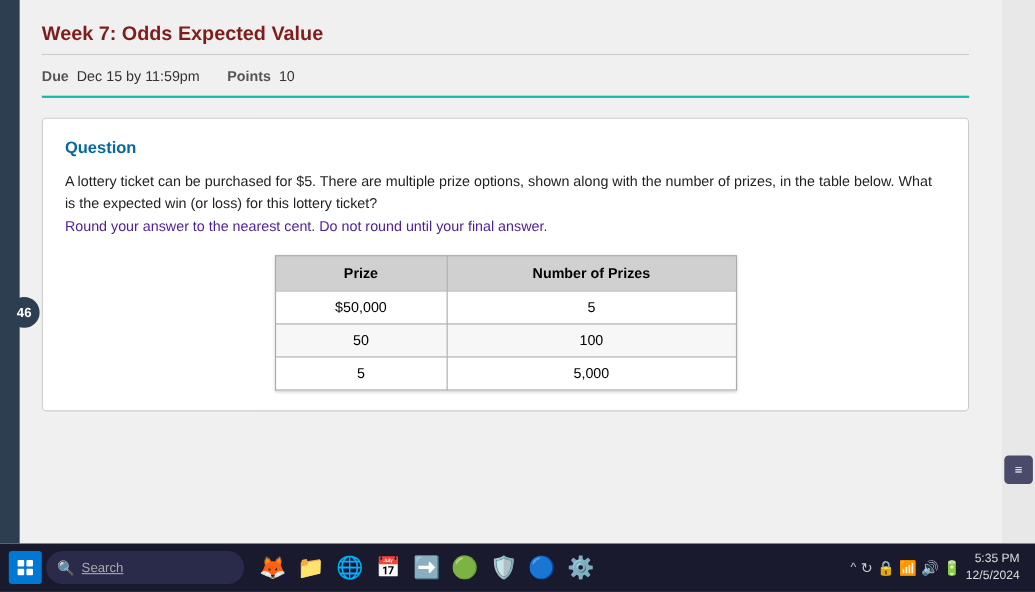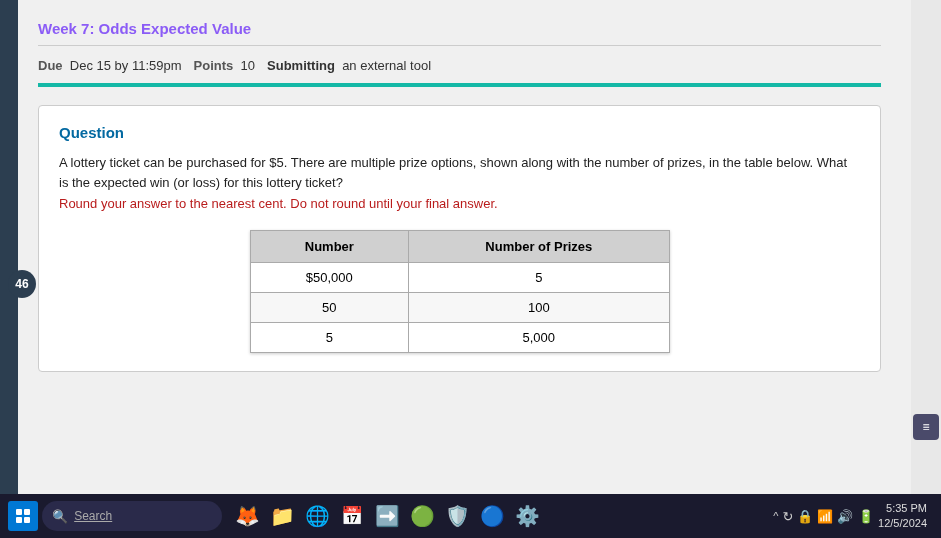--- a/index.html
+++ b/index.html
@@ -50,37 +50,37 @@
     
     .content-wrapper {
       flex: 1;
       background: #f0f0f0;
       padding: 20px 30px 20px 20px;
       overflow-y: auto;
     }
 
     
     .page-title {
-      font-size: 15px;
-      font-weight: bold;
-      color: #8b5cf6;
+      font-size: 18px;
+      font-weight: bold;
+      color: #7f1d1d;
       margin-bottom: 12px;
       border-bottom: 1px solid #ccc;
       padding-bottom: 8px;
     }
 
     
     .meta-row {
       display: flex;
       align-items: center;
-      gap: 12px;
+      gap: 25px;
       font-size: 13px;
       color: #333;
       margin-bottom: 18px;
-      border-bottom: 4px solid #14b8a6;
+      border-bottom: 2px solid #14b8a6;
       padding-bottom: 10px;
     }
 
     .meta-row .label {
       font-weight: bold;
       color: #555;
     }
 
     .meta-submitting {
       font-weight: bold;
@@ -104,21 +104,21 @@
 
     .question-text {
       font-size: 13px;
       color: #222;
       line-height: 1.5;
       margin-bottom: 2px;
     }
 
     .question-note {
       font-size: 13px;
-      color: #b91c1c;
+      color: #4c1d95;
       line-height: 1.5;
     }
 
     
     .table-container {
       display: flex;
       justify-content: center;
       margin-top: 16px;
     }
 
@@ -281,36 +281,32 @@
 
       <div class="meta-row">
         <span>
           <span class="label">Due</span>
           &nbsp;<span>Dec 15 by 11:59pm</span>
         </span>
         <span>
           <span class="label">Points</span>
           &nbsp;<span>10</span>
         </span>
-        <span>
-          <span class="meta-submitting">Submitting</span>
-          &nbsp;<span>an external tool</span>
-        </span>
       </div>
 
       <div class="question-box">
         <div class="question-heading">Question</div>
         <div class="question-text">A lottery ticket can be purchased for $5. There are multiple prize options, shown along with the number of prizes, in the table below. What is the expected win (or loss) for this lottery ticket?</div>
         <div class="question-note">Round your answer to the nearest cent. Do not round until your final answer.</div>
 
         <div class="table-container">
           <table class="prize-table">
             <thead>
               <tr>
-                <th>Number</th>
+                <th>Prize</th>
                 <th>Number of Prizes</th>
               </tr>
             </thead>
             <tbody id="table-body">
             <tr>
                   <td>$50,000</td>
                   <td>5</td>
                 </tr>
                 <tr>
                   <td>50</td>

